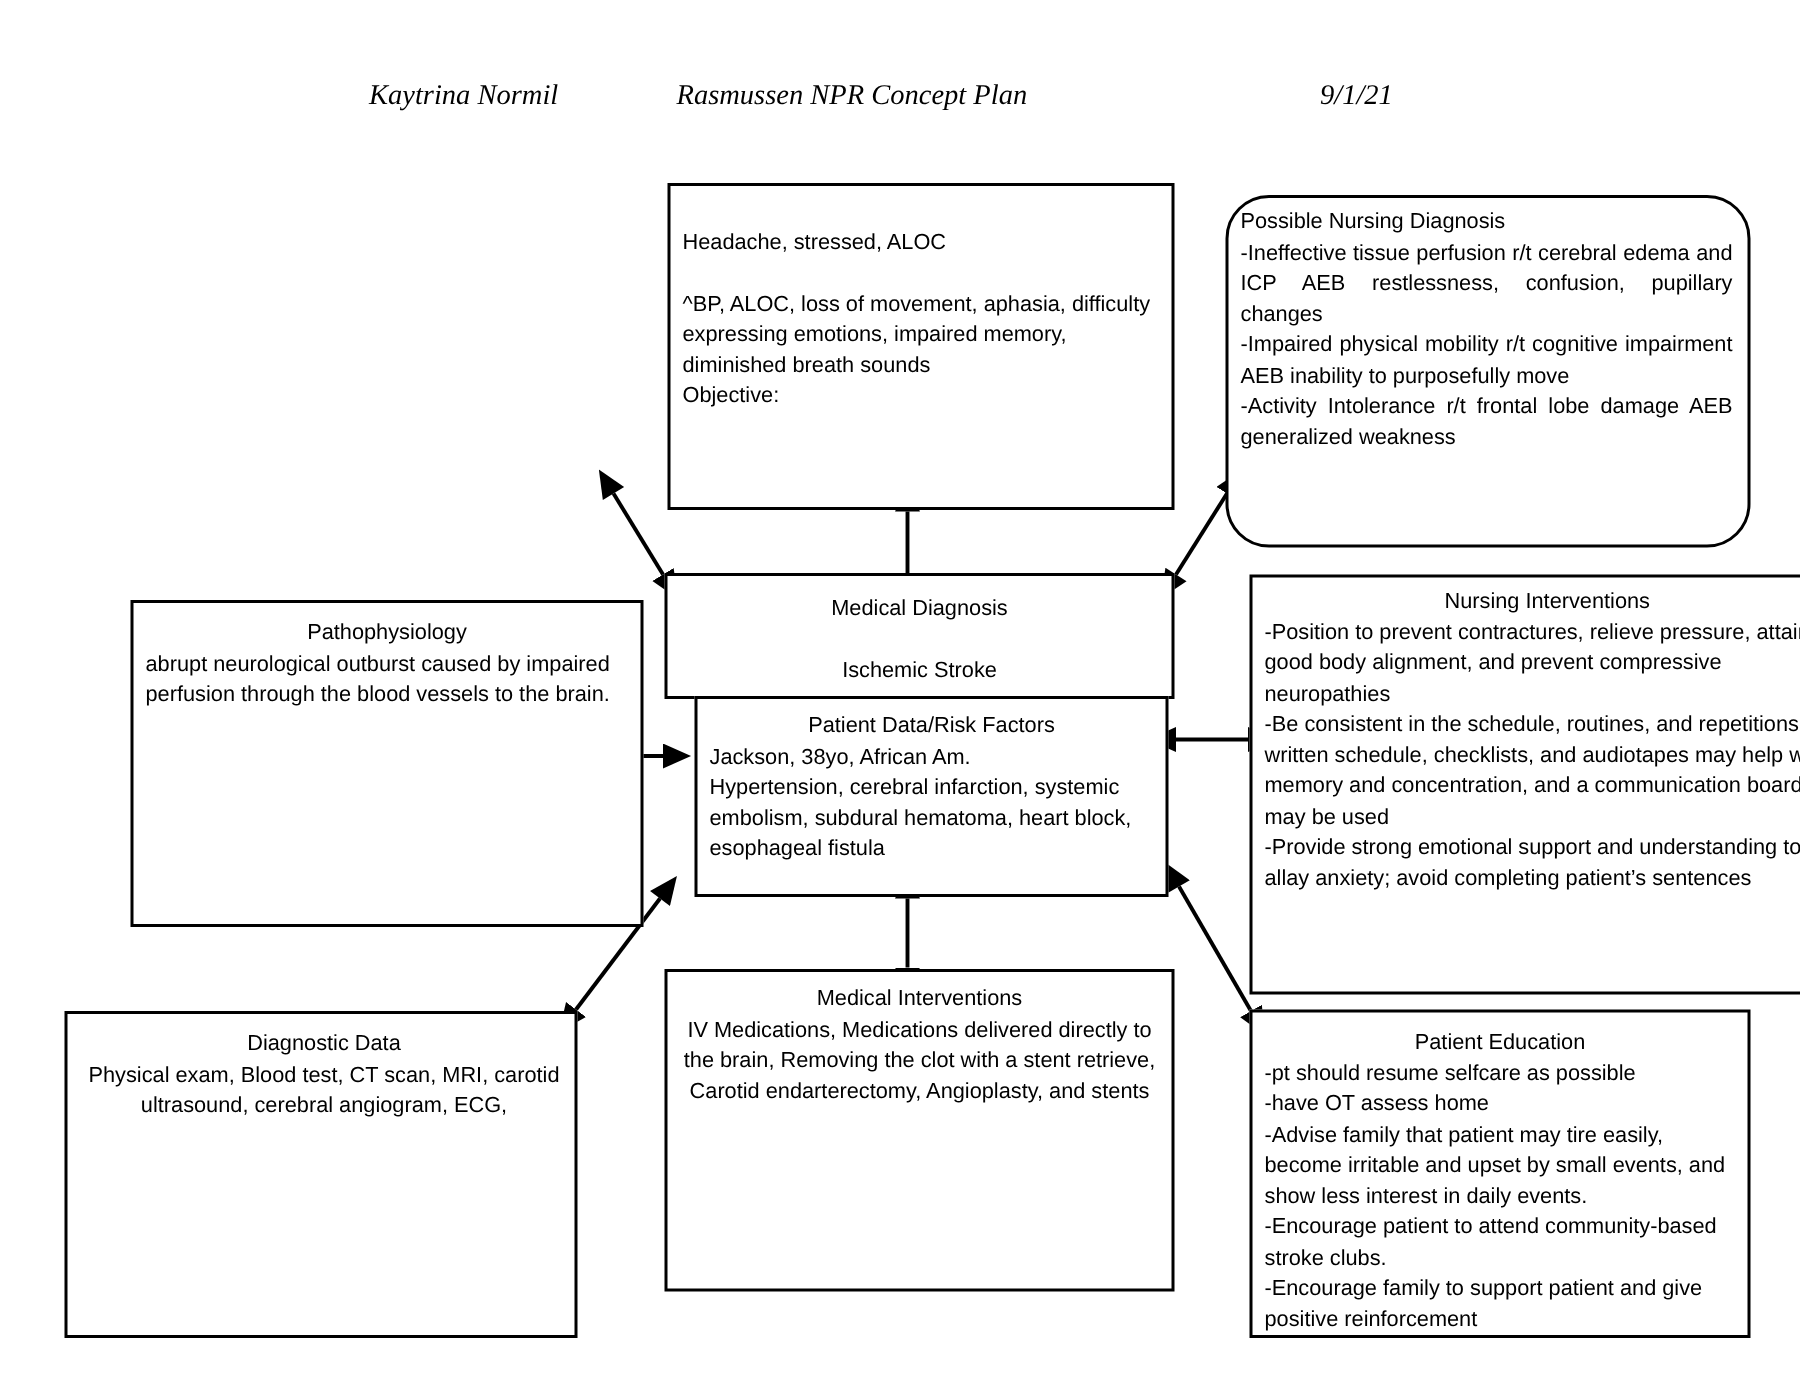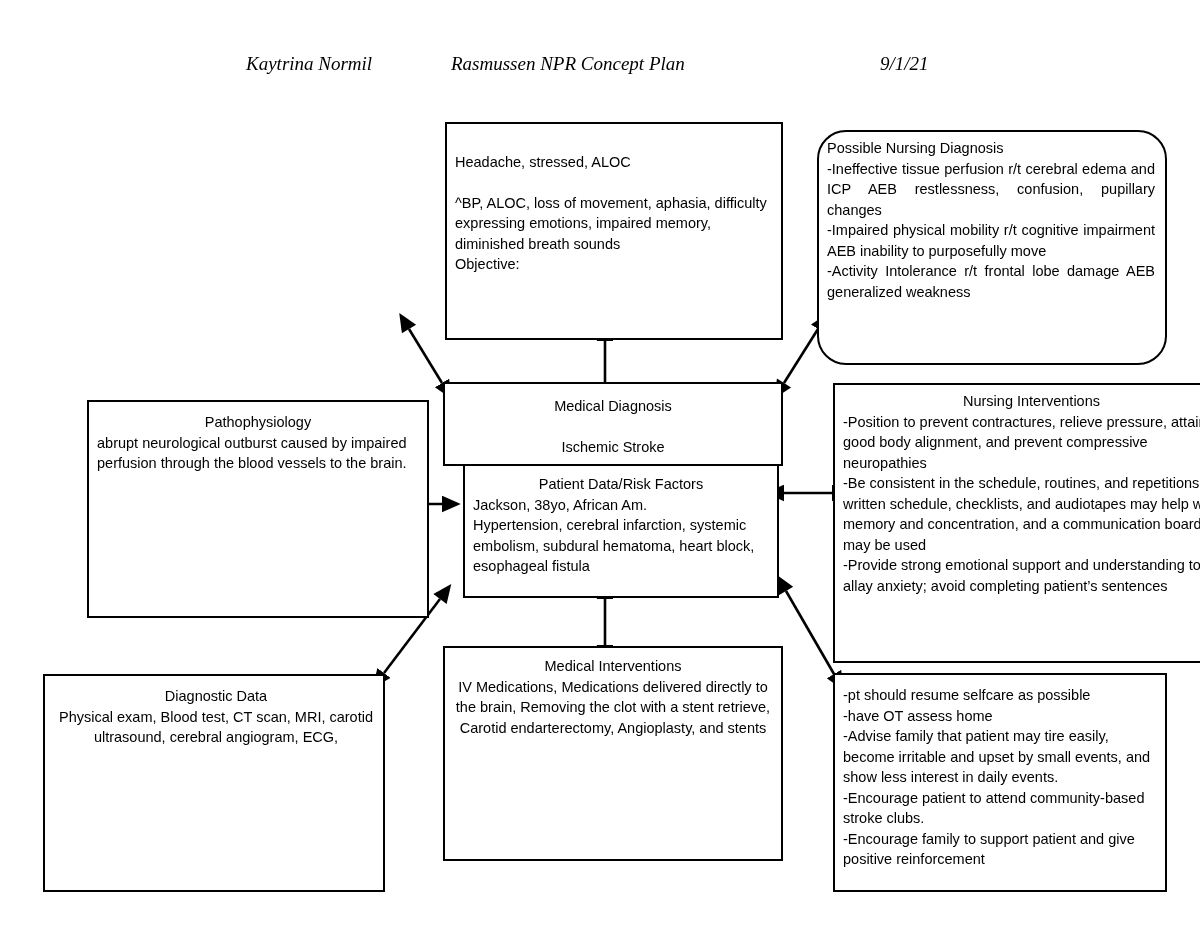--- a/index.html
+++ b/index.html
@@ -179,20 +179,21 @@
     <span class="title">Diagnostic Data</span>
     <span class="body center">Physical exam, Blood test, CT scan, MRI, carotid ultrasound, cerebral angiogram, ECG,</span>
   </div>
 
   <div class="box" id="box-medical-interventions">
     <span class="title">Medical Interventions</span>
     <span class="body center">IV Medications, Medications delivered directly to the brain, Removing the clot with a stent retrieve, Carotid endarterectomy, Angioplasty, and stents</span>
   </div>
 
   <div class="box" id="box-patient-education">
+    <span class="title">Patient Education</span>
     <span class="body left">-pt should resume selfcare as possible
 -have OT assess home
 -Advise family that patient may tire easily, become irritable and upset by small events, and show less interest in daily events.
 -Encourage patient to attend community-based stroke clubs.
 -Encourage family to support patient and give positive reinforcement</span>
   </div>
 
 </div>
 
 </body></html>

